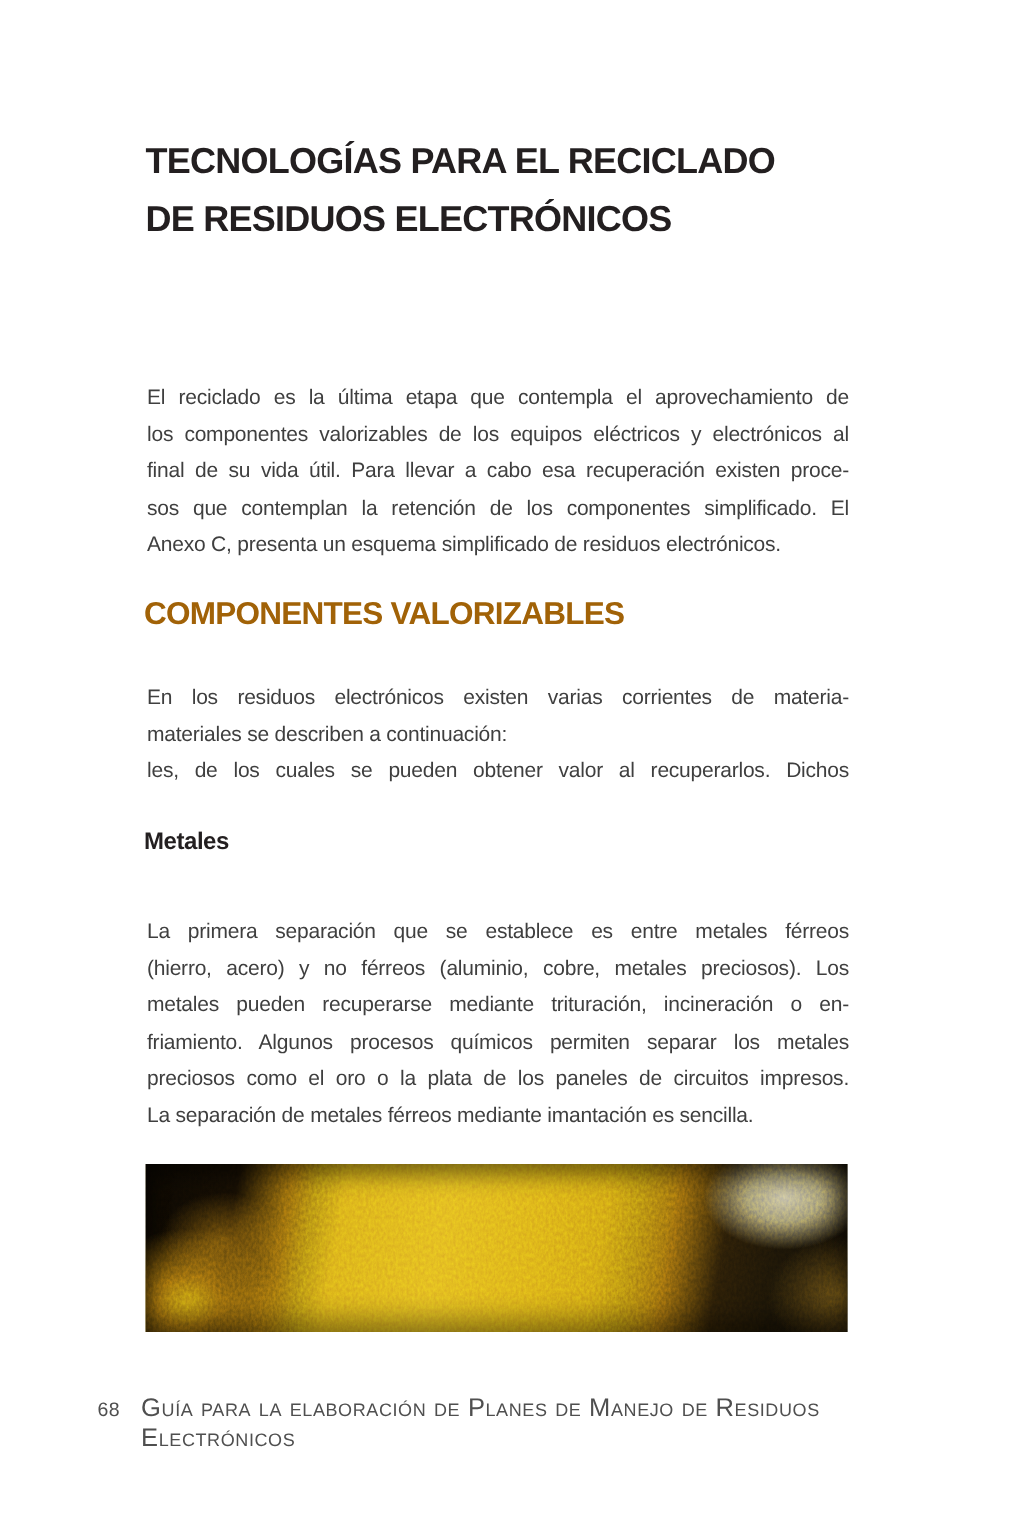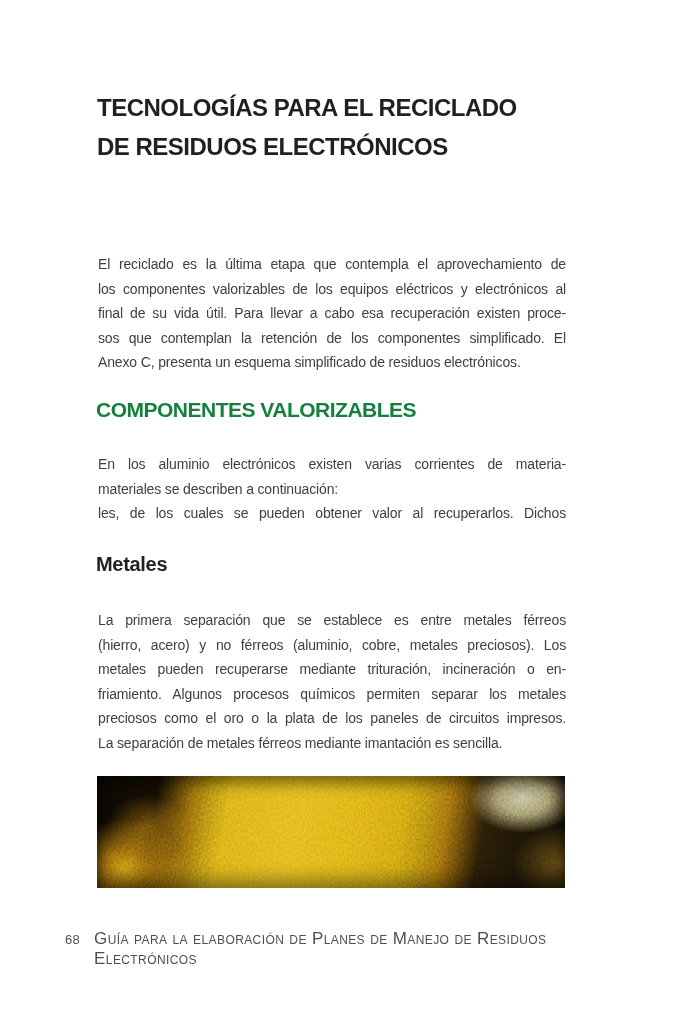--- a/index.html
+++ b/index.html
@@ -62,28 +62,28 @@
 
   
   .section-heading {
     position: absolute;
     left: 96px;
     top: 398px;
     margin: 0;
     font-size: 21px;
     font-weight: 700;
     letter-spacing: -0.5px;
-    color: #15803d;
+    color: #a16207;
   }
   .subsection-heading {
     position: absolute;
     left: 96px;
     top: 553px;
     margin: 0;
-    font-size: 20px;
+    font-size: 16px;
     font-weight: 700;
     letter-spacing: -0.3px;
     color: #231f20;
   }
 
   
   .photo {
     position: absolute;
     left: 97px;
     top: 776px;
@@ -147,21 +147,21 @@
     <span class="jline">El reciclado es la última etapa que contempla el aprovechamiento de</span>
     <span class="jline">los componentes valorizables de los equipos eléctricos y electrónicos al</span>
     <span class="jline">final de su vida útil. Para llevar a cabo esa recuperación existen proce-</span>
     <span class="jline">sos que contemplan la retención de los componentes simplificado. El</span>
     <span class="jline last">Anexo C, presenta un esquema simplificado de residuos electrónicos.</span>
   </div>
 
   <h2 class="section-heading">COMPONENTES VALORIZABLES</h2>
 
   <div class="para para-section">
-    <span class="jline">En los aluminio electrónicos existen varias corrientes de materia-</span>
+    <span class="jline">En los residuos electrónicos existen varias corrientes de materia-</span>
     <span class="jline last">materiales se describen a continuación:</span>
     <span class="jline">les, de los cuales se pueden obtener valor al recuperarlos. Dichos</span>
   </div>
 
   <h3 class="subsection-heading">Metales</h3>
 
   <div class="para para-metales">
     <span class="jline">La primera separación que se establece es entre metales férreos</span>
     <span class="jline">(hierro, acero) y no férreos (aluminio, cobre, metales preciosos). Los</span>
     <span class="jline">metales pueden recuperarse mediante trituración, incineración o en-</span>

